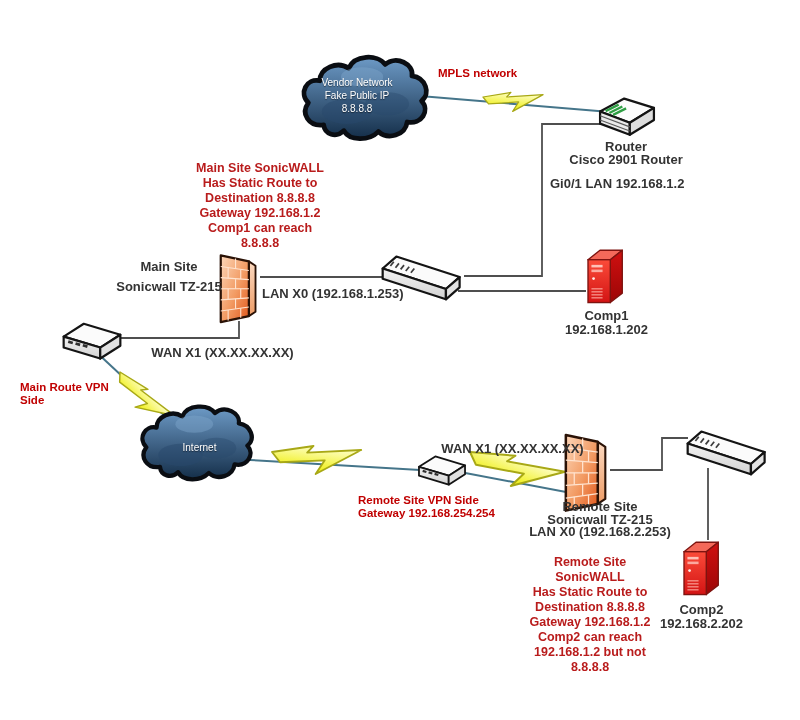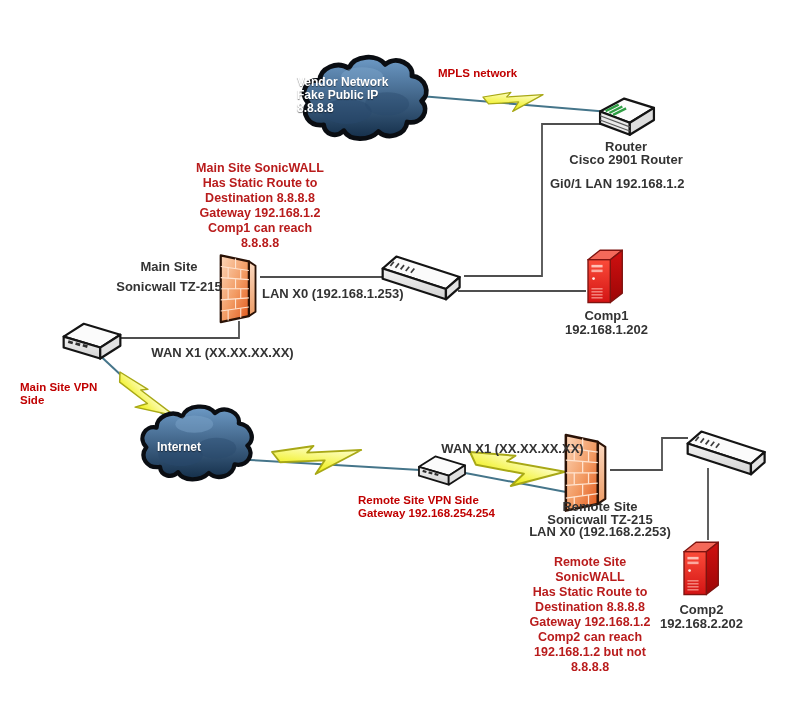--- a/index.html
+++ b/index.html
@@ -5,22 +5,22 @@
   html,body{margin:0;padding:0;background:#ffffff;}
   #canvas{position:relative;width:800px;height:720px;background:#ffffff;overflow:hidden;
           font-family:"Liberation Sans",sans-serif;}
   .lbl{position:absolute;color:#333;font-size:13px;font-weight:600;line-height:1.2;
        text-align:center;white-space:nowrap;}
   .lbl.left{text-align:right;}
   .note{position:absolute;color:#b91c1c;font-weight:bold;font-size:12.5px;line-height:15px;
         text-align:center;}
   .rednote-sm{position:absolute;color:#c00000;font-weight:600;font-size:11.5px;line-height:13px;
         text-align:left;}
-  .cloud-text{position:absolute;color:#ffffff;font-weight:bold;font-size:12px;line-height:13px;
-        text-align:left;text-shadow:0 1px 1px rgba(0,0,0,.5);}
+  .cloud-text{position:absolute;color:#ffffff;font-weight:normal;font-size:10px;line-height:13px;
+        text-align:center;text-shadow:0 1px 1px rgba(0,0,0,.5);}
   svg.icon{position:absolute;overflow:visible;}
   #wires{position:absolute;left:0;top:0;z-index:1;}
   svg.icon{z-index:2;}
   .lbl,.note,.rednote-sm,.cloud-text{z-index:3;}
 </style>
 </head>
 <body>
 
 <div id="canvas">
 
@@ -213,21 +213,21 @@
   <div class="note" style="left:172px;top:161px;width:176px">
     <div>Main Site SonicWALL</div>
     <div>Has Static Route to</div>
     <div>Destination 8.8.8.8</div>
     <div>Gateway 192.168.1.2</div>
     <div>Comp1 can reach</div>
     <div>8.8.8.8</div>
   </div>
 
   <div class="rednote-sm" style="left:20px;top:381px;width:106px">
-    <div>Main Site VPN</div>
+    <div>Main Route VPN</div>
     <div>Side</div>
   </div>
 
   <div class="rednote-sm" style="left:358px;top:494px;width:178px">
     <div>Remote Site VPN Side</div>
     <div>Gateway 192.168.254.254</div>
   </div>
 
   <div class="note" style="left:502px;top:555px;width:176px">
     <div>Remote Site</div>

